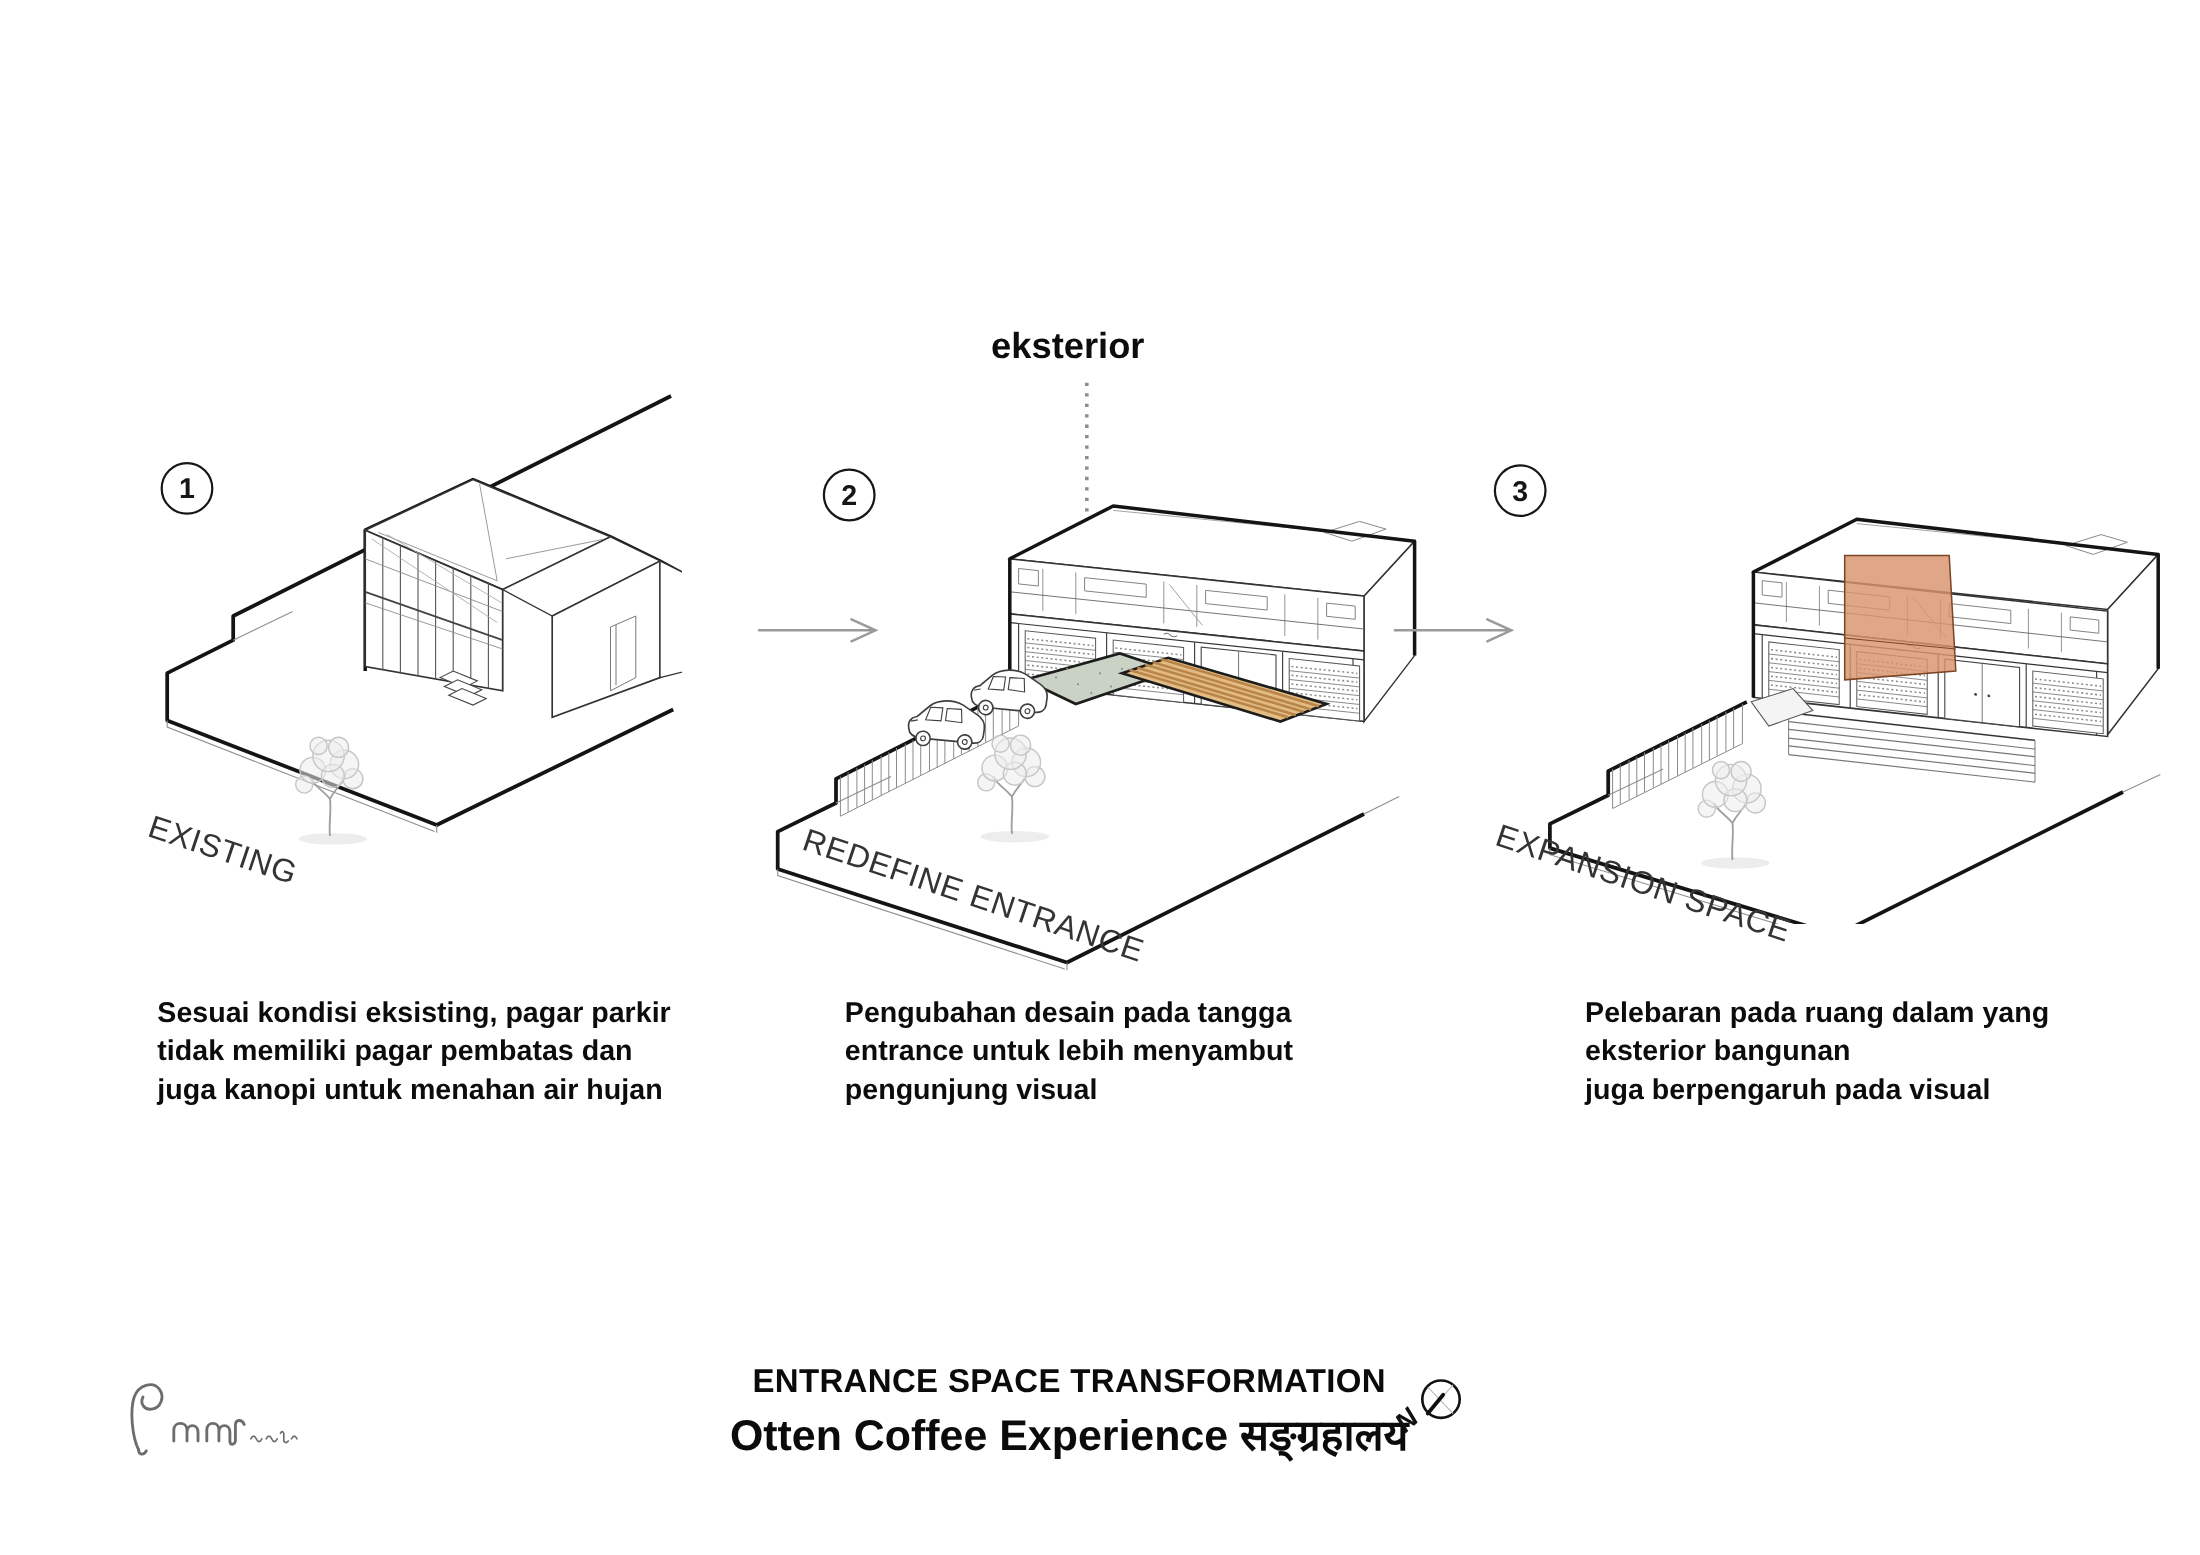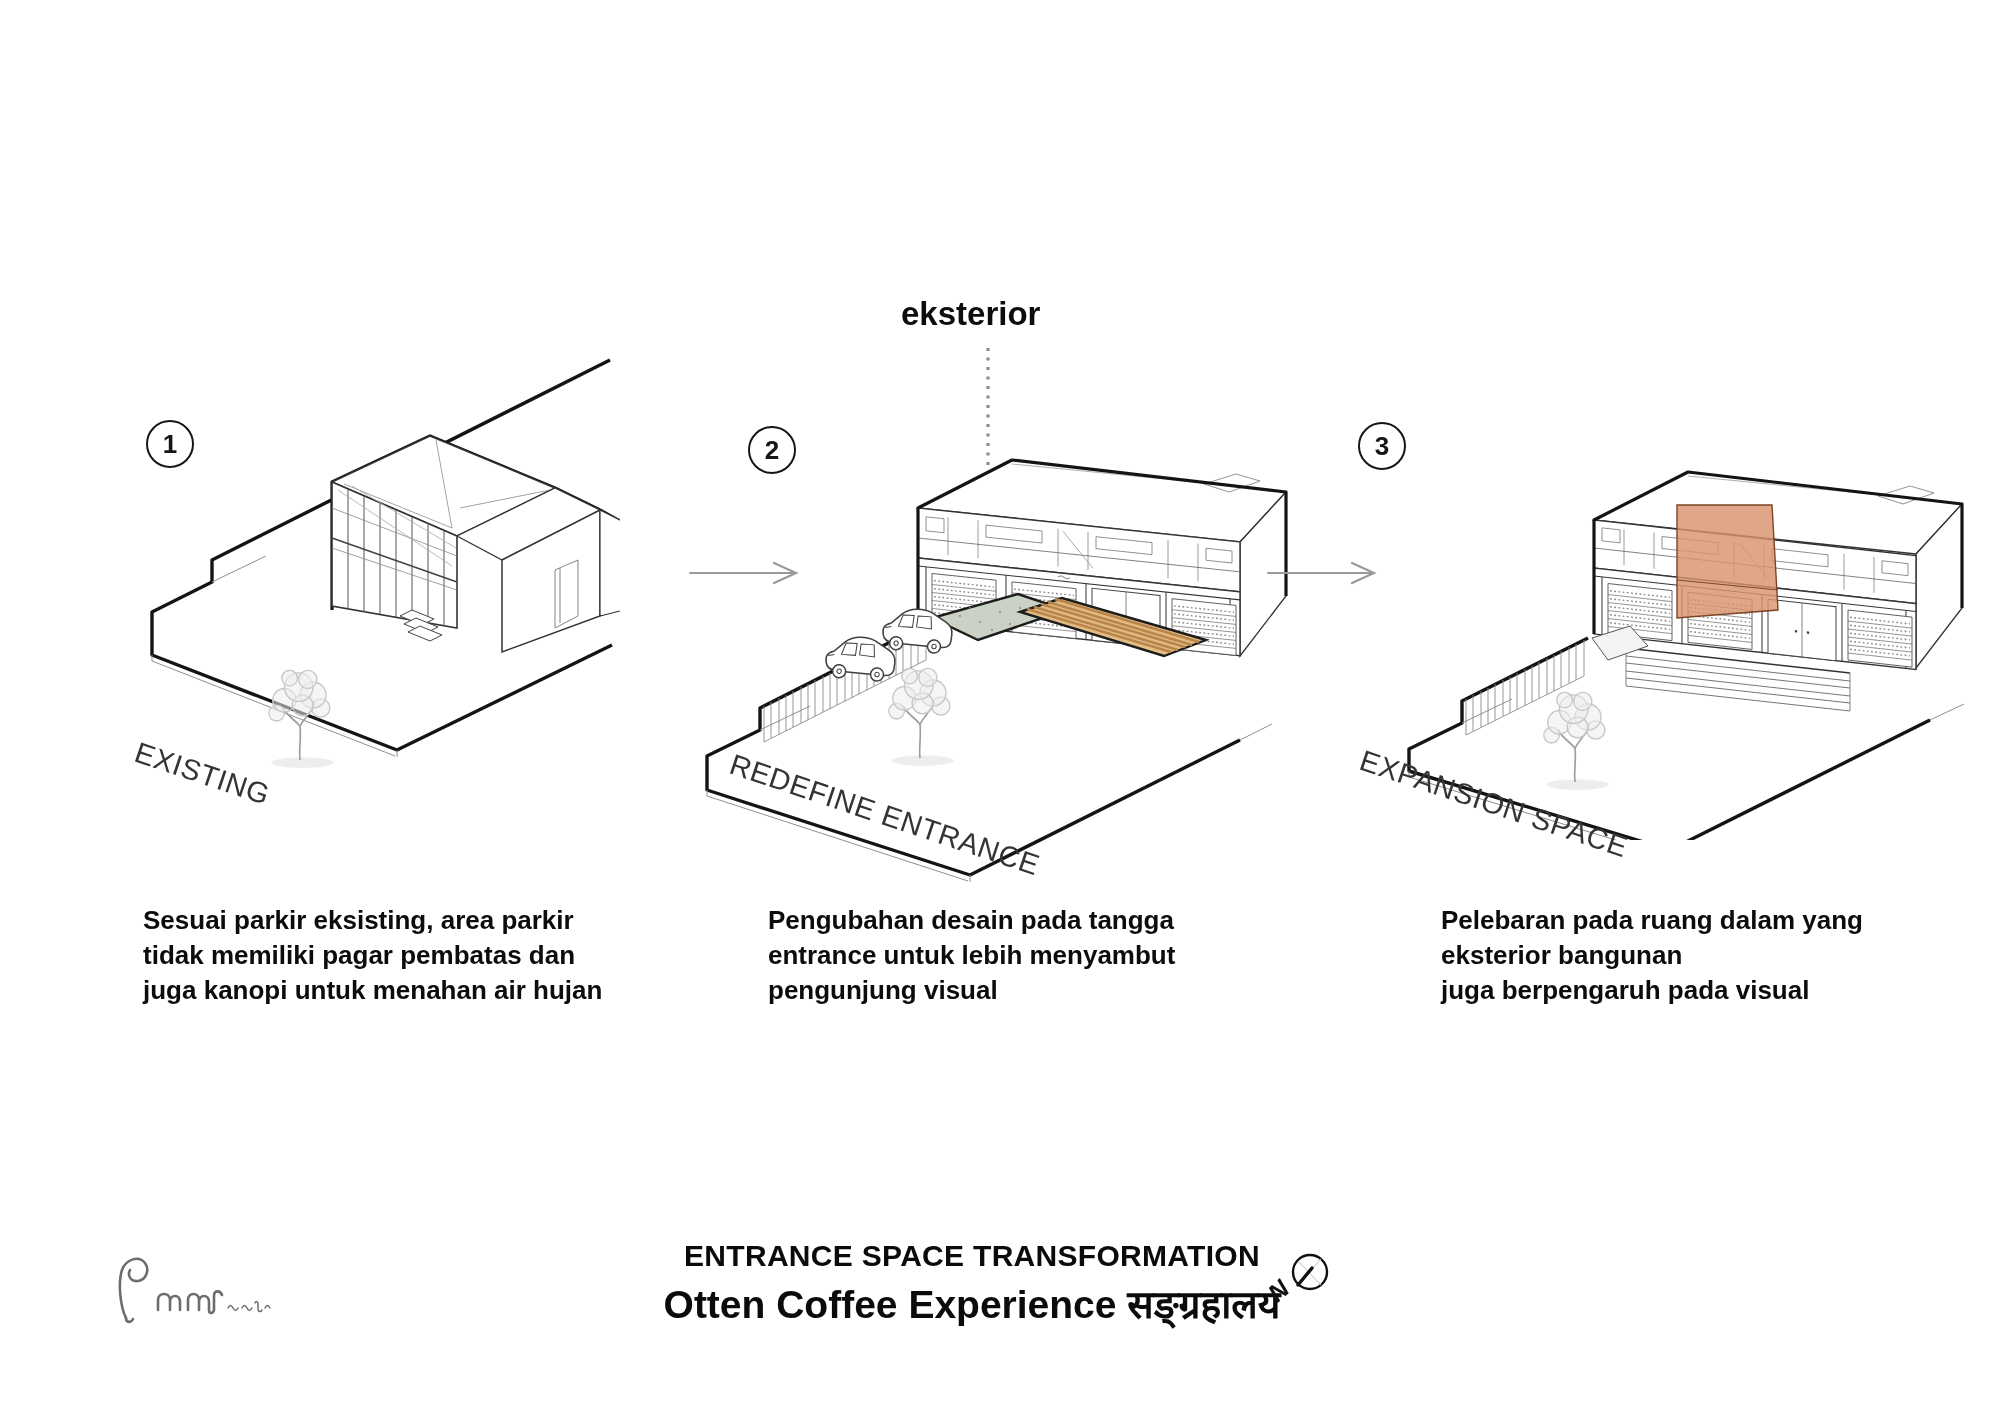--- a/index.html
+++ b/index.html
@@ -85,21 +85,21 @@
         <path d="M304 204 l22 9 l12 -6 l-22 -9 Z"></path>
         <path d="M308 212 l22 9 l12 -6 l-22 -9 Z"></path>
       </g>
     </g>
     <use href="#tree" transform="translate(200,420) scale(1.3)"></use>
   </svg>
 
   <div class="abs step-label" style="left:141px;top:736px;">EXISTING</div>
 
   <div class="abs caption" style="left:143px;top:903px;">
-    <span>Sesuai parkir eksisting, area parkir</span>
+    <span>Sesuai kondisi eksisting, pagar parkir</span>
     <span>tidak memiliki pagar pembatas dan</span>
     <span>juga kanopi untuk menahan air hujan</span>
   </div>
 
   <svg class="abs" style="left:688px;top:560px;" width="120" height="26" viewBox="0 0 120 26">
     <path d="M2 13 H104 M86 3 L108 13 L86 23" fill="none" stroke="#9a9a9a" stroke-width="2.2" stroke-linecap="round"></path>
   </svg>
 
   <div class="abs annotation" style="left:901px;top:295px;">eksterior</div>
 

